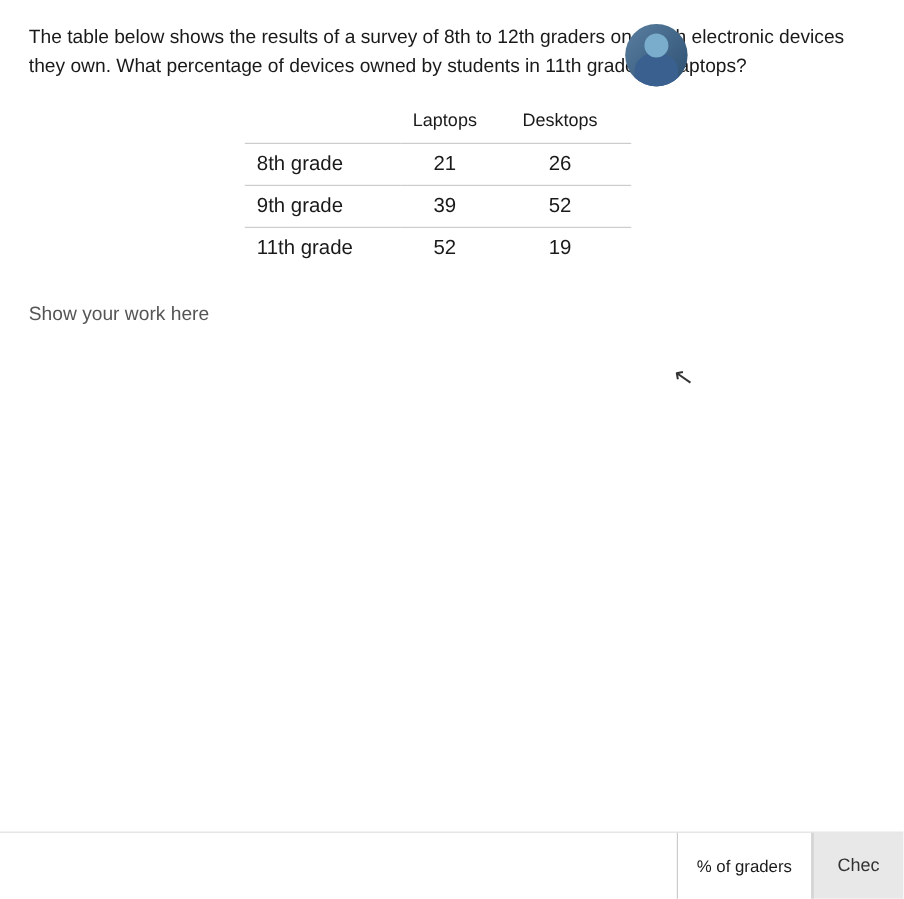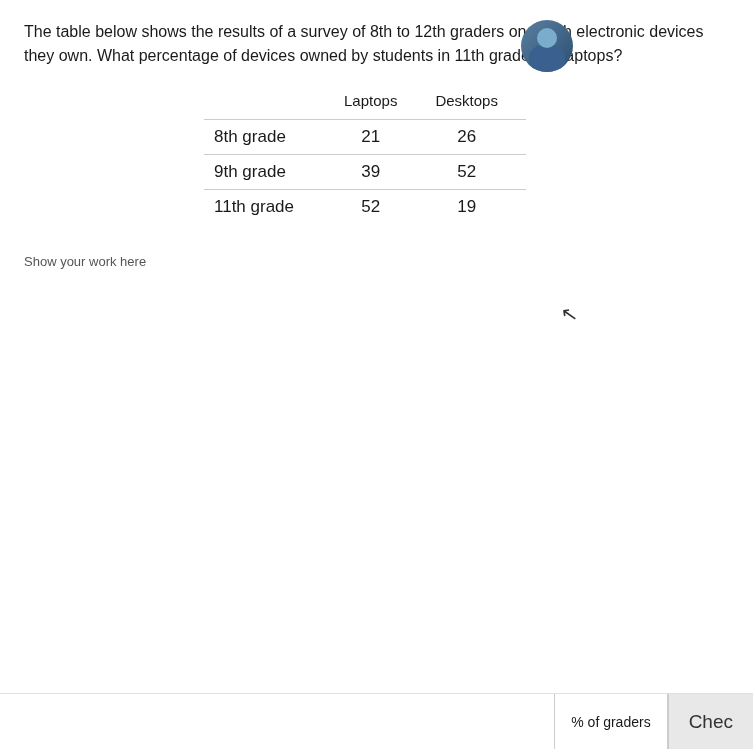--- a/index.html
+++ b/index.html
@@ -67,21 +67,21 @@
     tbody tr td:first-child {
       text-align: left;
       padding-right: 40px;
     }
 
     tbody tr td:not(:first-child) {
       text-align: center;
     }
 
     .show-work-label {
-      font-size: 13px;
+      font-size: 16px;
       color: #555555;
       margin-bottom: 0;
     }
 
     .work-area {
       width: 100%;
       min-height: 200px;
       border: none;
       outline: none;
       resize: none;
@@ -122,21 +122,21 @@
       height: 100%;
       border-right: 1px solid #cccccc;
     }
 
     .check-button {
       height: 100%;
       padding: 12px 20px;
       background: #e8e8e8;
       border: none;
       border-left: 1px solid #cccccc;
-      font-size: 19px;
+      font-size: 15px;
       color: #333333;
       cursor: pointer;
       display: flex;
       align-items: center;
     }
 
     .avatar-circle {
       position: absolute;
       top: 20px;
       right: 180px;

